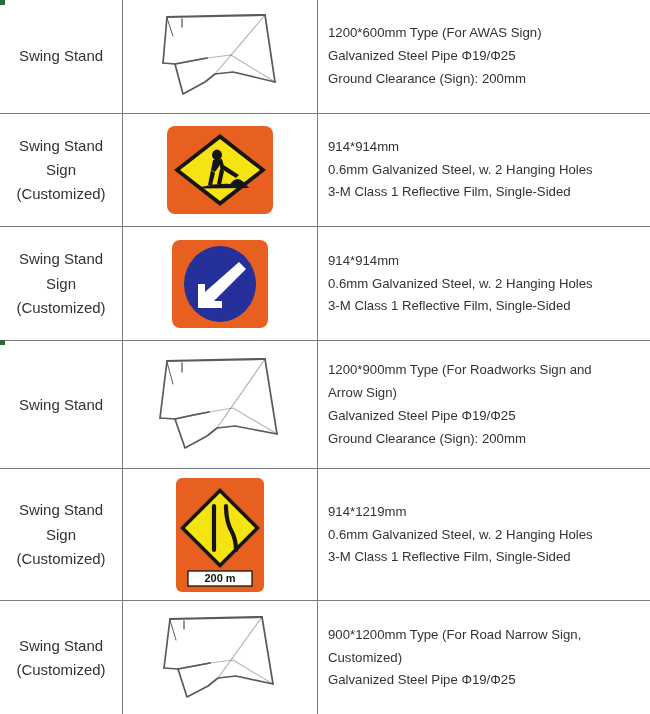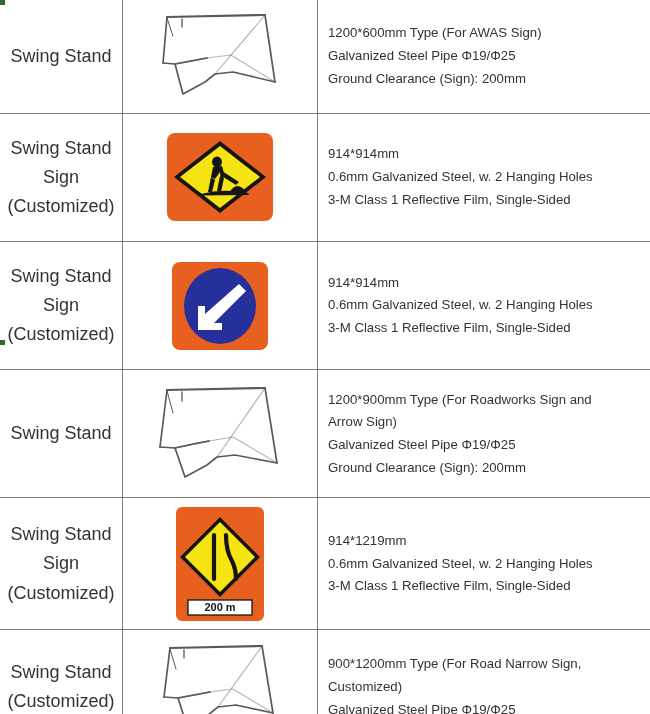--- a/index.html
+++ b/index.html
@@ -32,21 +32,21 @@
   .spec-table td {
     vertical-align: middle;
     padding: 0;
     background: #ffffff;
   }
 
   td.col-name {
     width: 110px;
     border-right: 1px solid #7a7a7a;
     text-align: center;
-    font-size: 18px;
+    font-size: 15px;
     line-height: 1.62;
     color: #333333;
     padding: 20px 6px;
   }
   td.col-image {
     width: 194px;
     border-right: 1px solid #7a7a7a;
     text-align: center;
   }
   td.col-desc {

